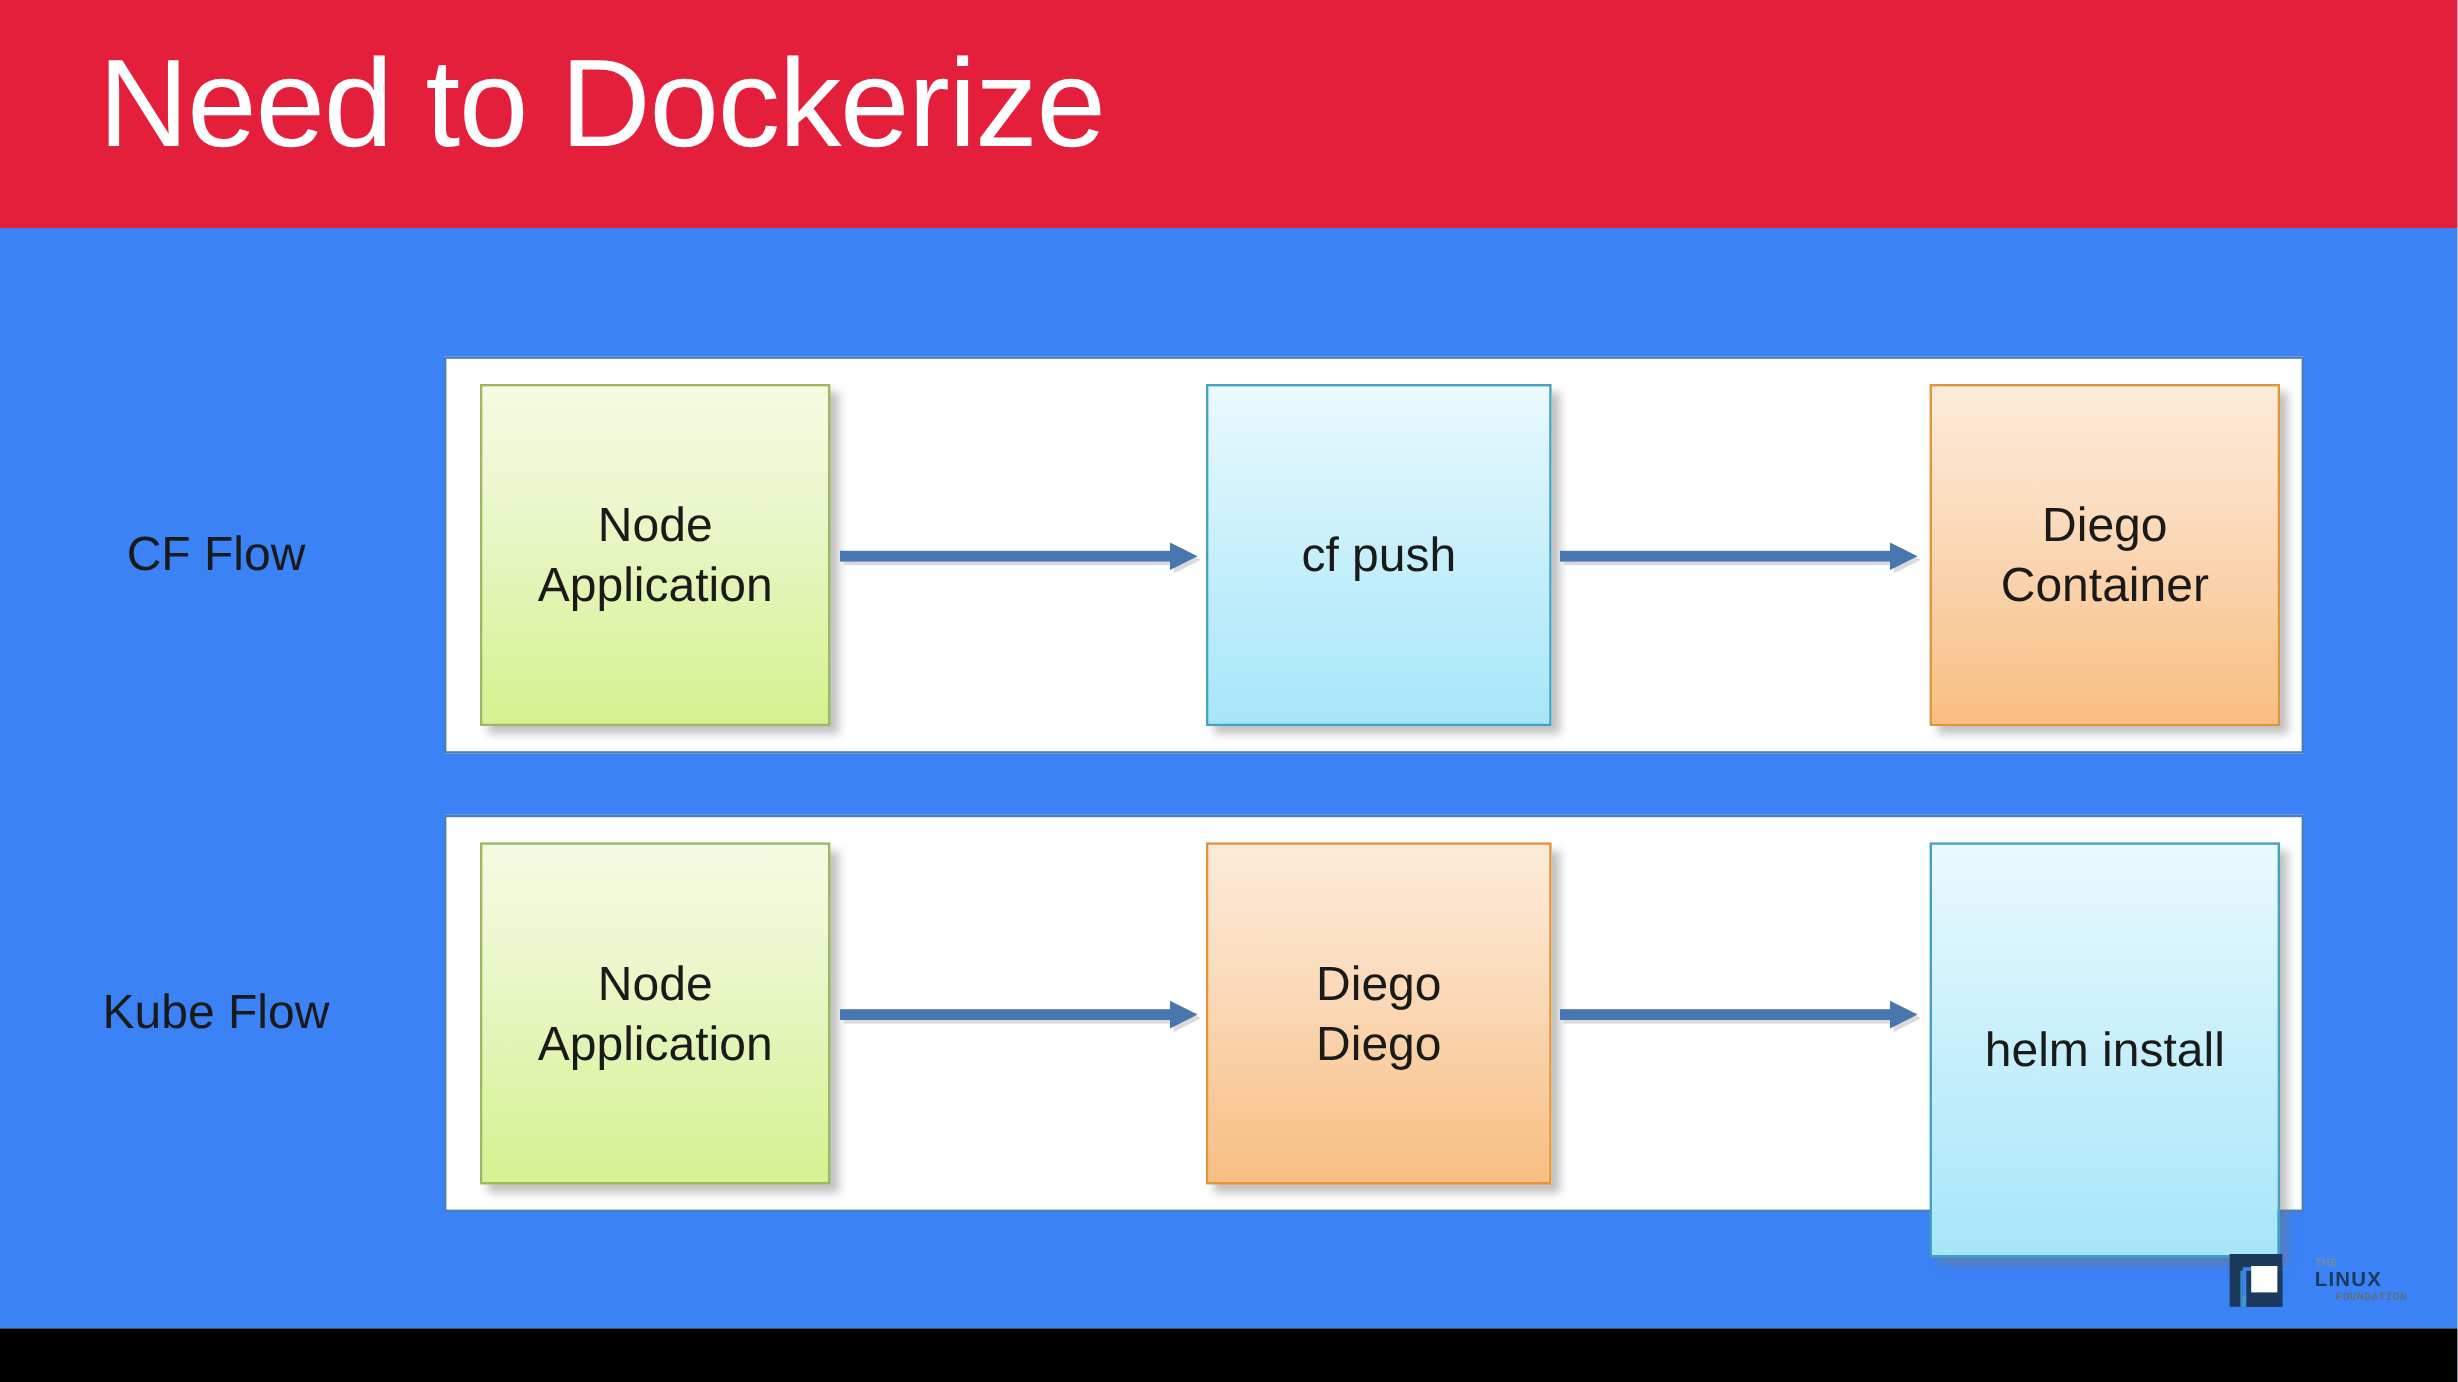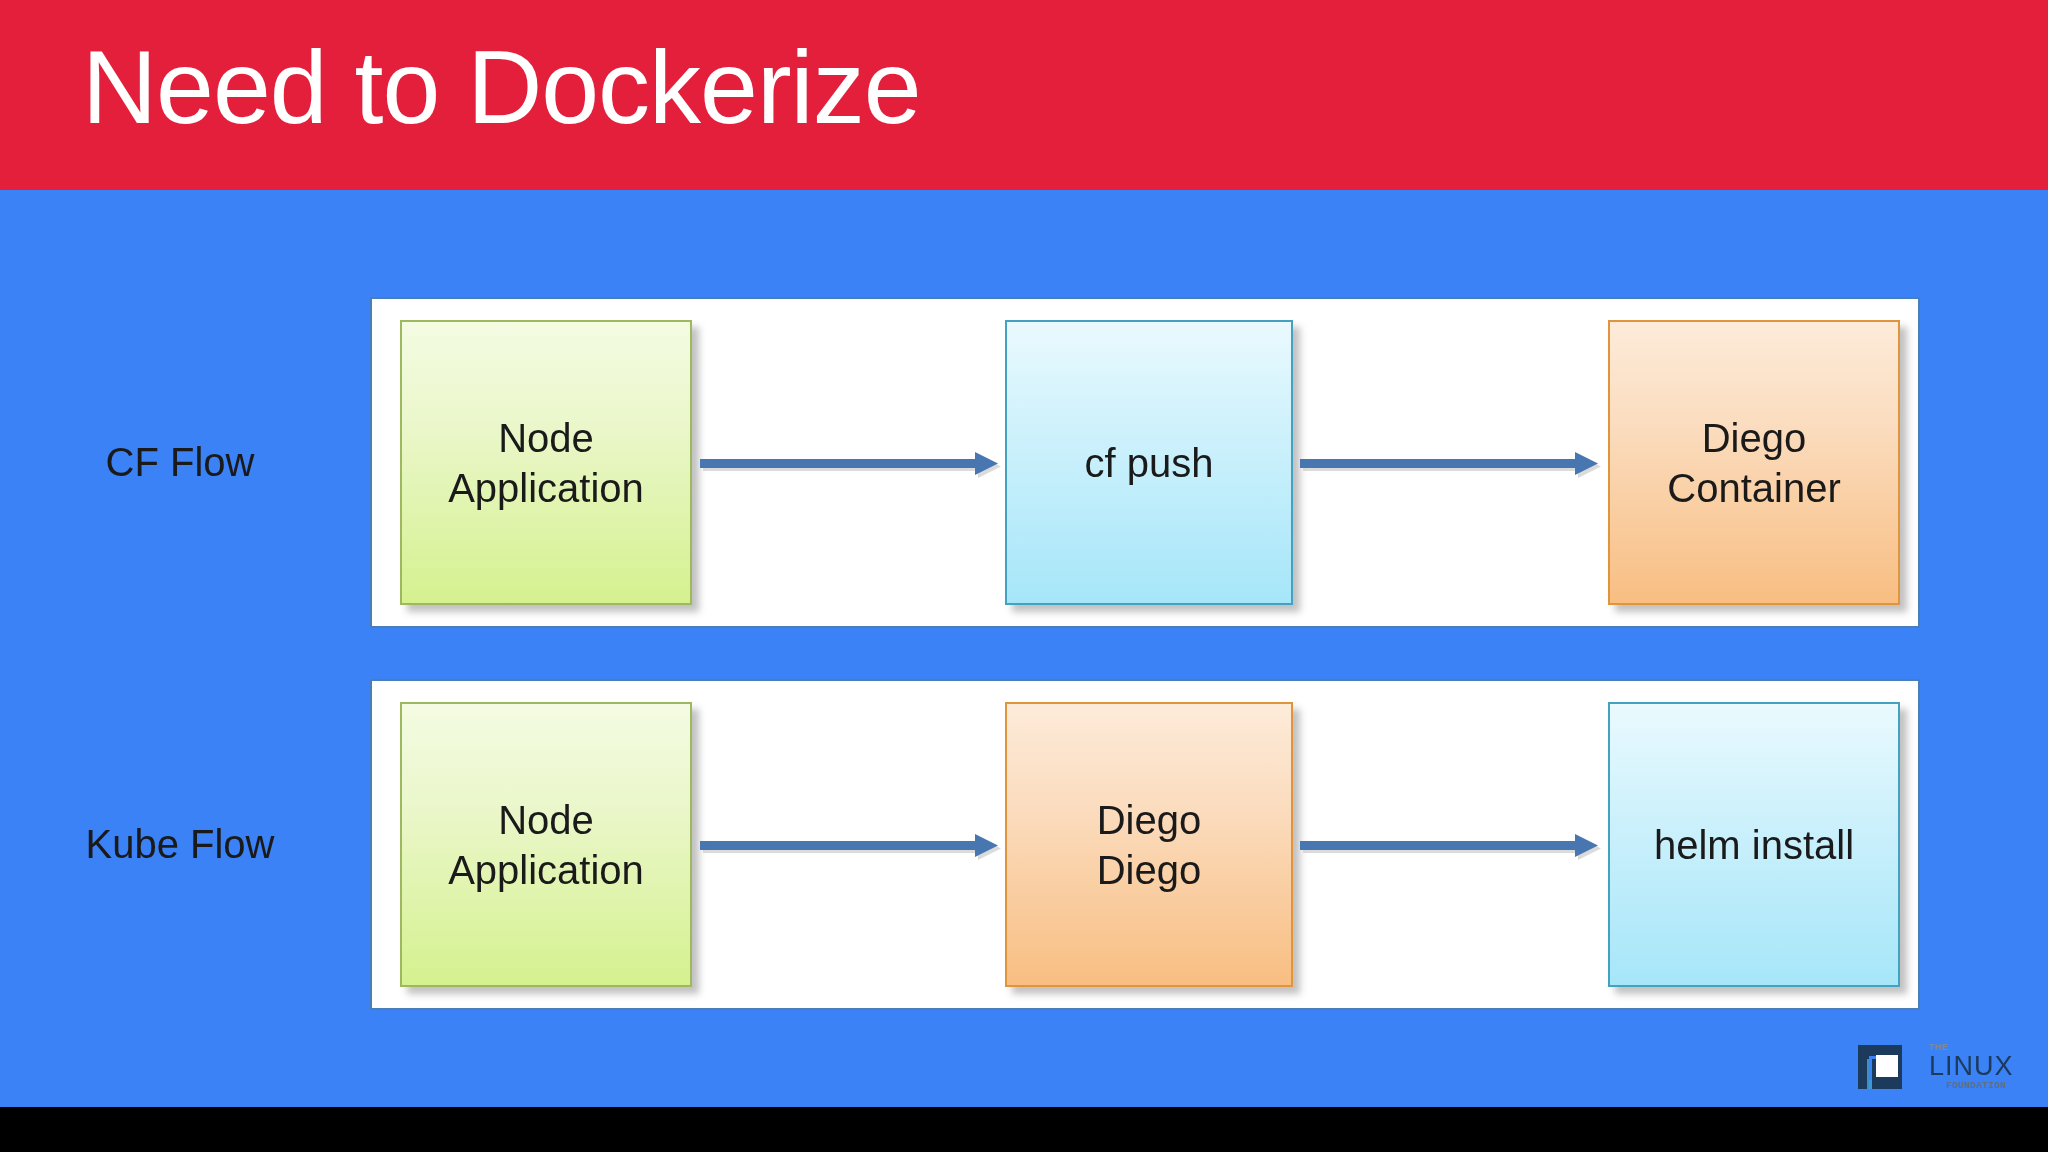--- a/index.html
+++ b/index.html
@@ -102,21 +102,21 @@
     border: 2px solid #E0953C;
   }
 
   
   .box-r1c1 { left: 400px; top: 130px; width: 292px; height: 285px; }
   .box-r1c2 { left: 1005px; top: 130px; width: 288px; height: 285px; }
   .box-r1c3 { left: 1608px; top: 130px; width: 292px; height: 285px; }
   
   .box-r2c1 { left: 400px; top: 512px; width: 292px; height: 285px; }
   .box-r2c2 { left: 1005px; top: 512px; width: 288px; height: 285px; }
-  .box-r2c3 { left: 1608px; top: 512px; width: 292px; height: 285px; }
+  .box-r2c3 { left: 1608px; top: 512px; width: 292px; height: 346px; }
 
   
   .arrow {
     position: absolute;
     height: 34px;
   }
   .arrow svg { display: block; }
   .arr-r1a { left: 700px;  top: 258px; width: 320px; }
   .arr-r1b { left: 1300px; top: 258px; width: 320px; }
   .arr-r2a { left: 700px;  top: 640px; width: 320px; }
@@ -148,22 +148,22 @@
   }
   .lf-the {
     font-family: "Liberation Sans", sans-serif;
     font-size: 9px;
     font-weight: bold;
     color: #7C8A99;
     letter-spacing: 0.5px;
   }
   .lf-linux {
     font-family: "Liberation Sans", sans-serif;
-    font-size: 27px;
-    font-weight: normal;
+    font-size: 17px;
+    font-weight: bold;
     color: #1B3A5C;
     letter-spacing: 1px;
     margin: 1px 0;
   }
   .lf-foundation {
     font-family: Liberation Mono, monospace;
     font-size: 9.5px;
     font-weight: bold;
     color: #5E6E80;
     letter-spacing: 0.3px;

